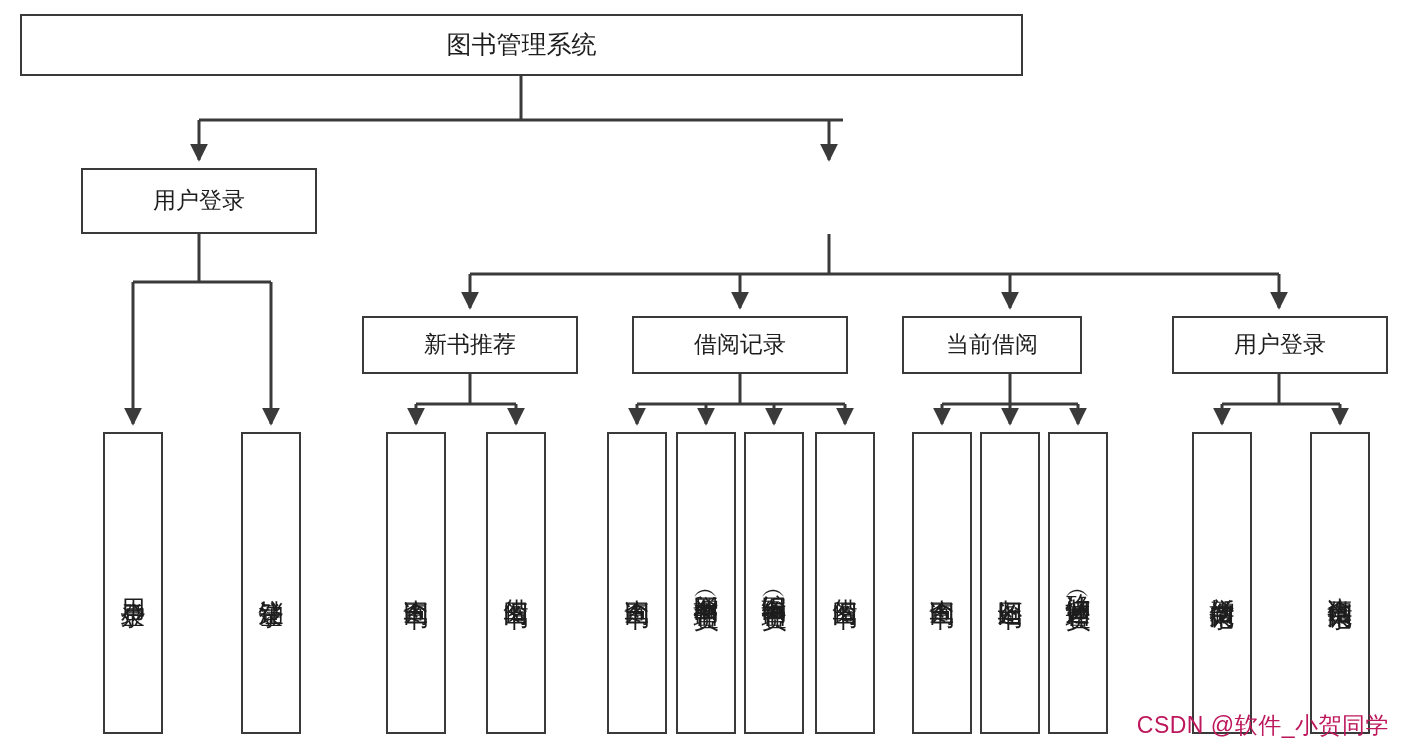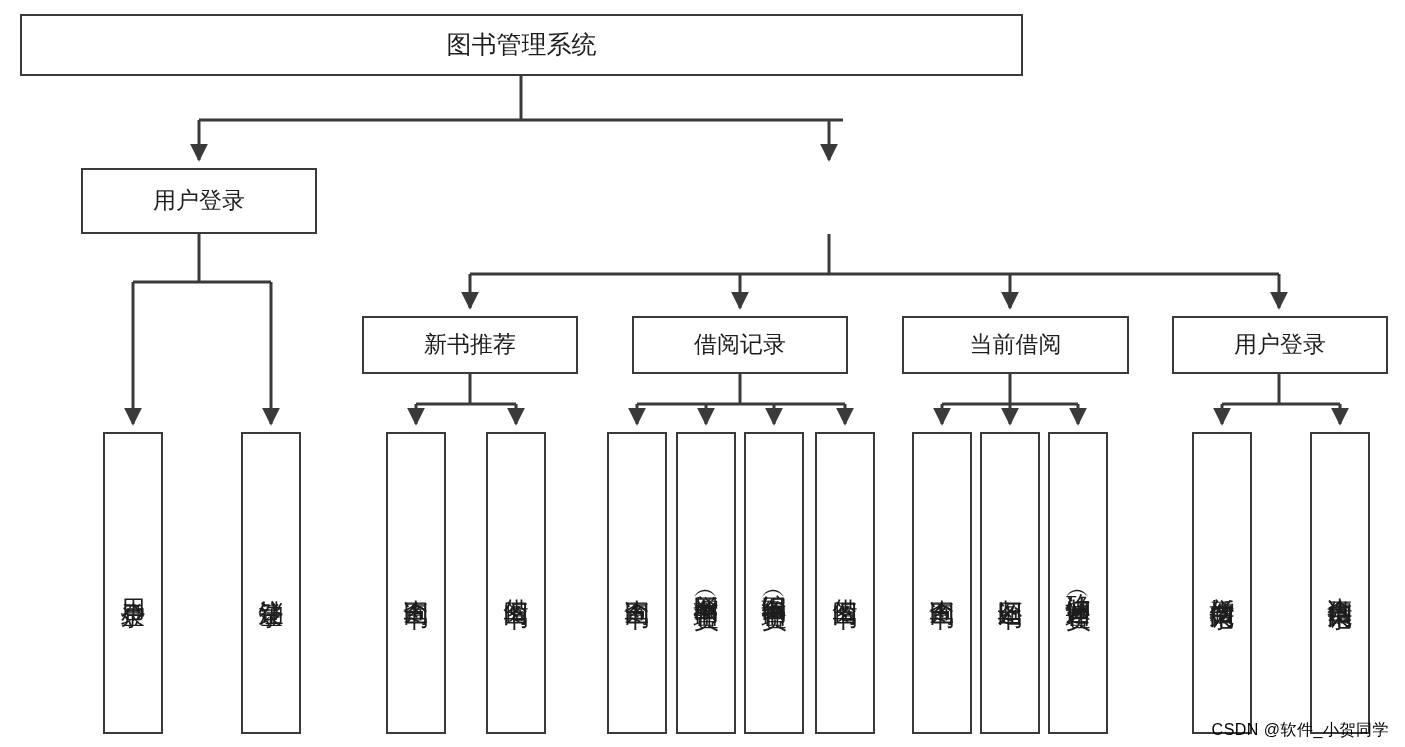--- a/index.html
+++ b/index.html
@@ -54,22 +54,22 @@
     text-orientation: upright;
     font-size: 25px;
     letter-spacing: 2px;
     line-height: 1;
     white-space: nowrap;
   }
   .watermark {
     position: absolute;
     right: 16px;
     bottom: 6px;
-    font-size: 16px;
-    color: #000000;
+    font-size: 23px;
+    color: #be185d;
     letter-spacing: 0.5px;
     z-index: 6;
     white-space: nowrap;
   }
 </style>
 </head>
 <body>
 
 <div id="canvas">
 
@@ -130,21 +130,21 @@
   <div class="node lvl2" style="left:81px; top:168px; width:236px; height:66px;">
     <span class="label">用户登录</span>
   </div>
 
   <div class="node lvl3" style="left:362px; top:316px; width:216px; height:58px;">
     <span class="label">新书推荐</span>
   </div>
   <div class="node lvl3" style="left:632px; top:316px; width:216px; height:58px;">
     <span class="label">借阅记录</span>
   </div>
-  <div class="node lvl3" style="left:902px; top:316px; width:227px; height:58px;">
+  <div class="node lvl3" style="left:902px; top:316px; width:180px; height:58px;">
     <span class="label">当前借阅</span>
   </div>
   <div class="node lvl3" style="left:1172px; top:316px; width:216px; height:58px;">
     <span class="label">用户登录</span>
   </div>
 
   <div class="node lvl4" style="left:103px; top:432px; width:60px; height:302px;">
     <span class="label">用户登录</span>
   </div>
   <div class="node lvl4" style="left:241px; top:432px; width:60px; height:302px;">

